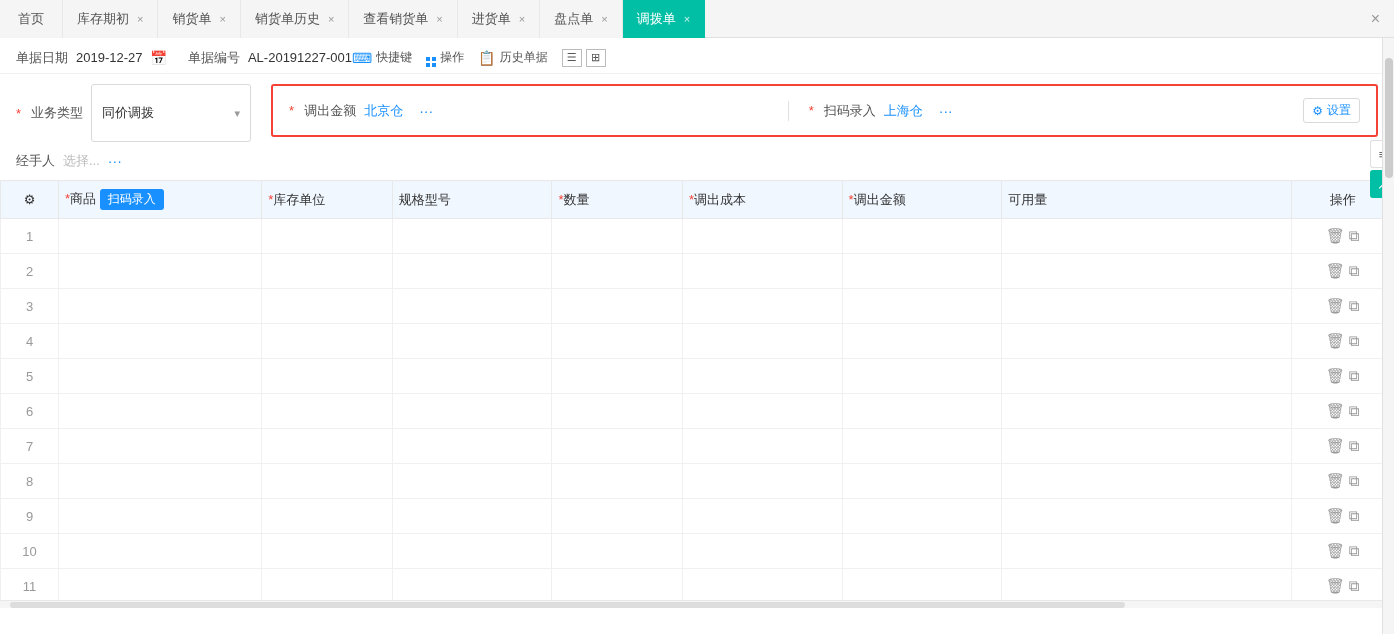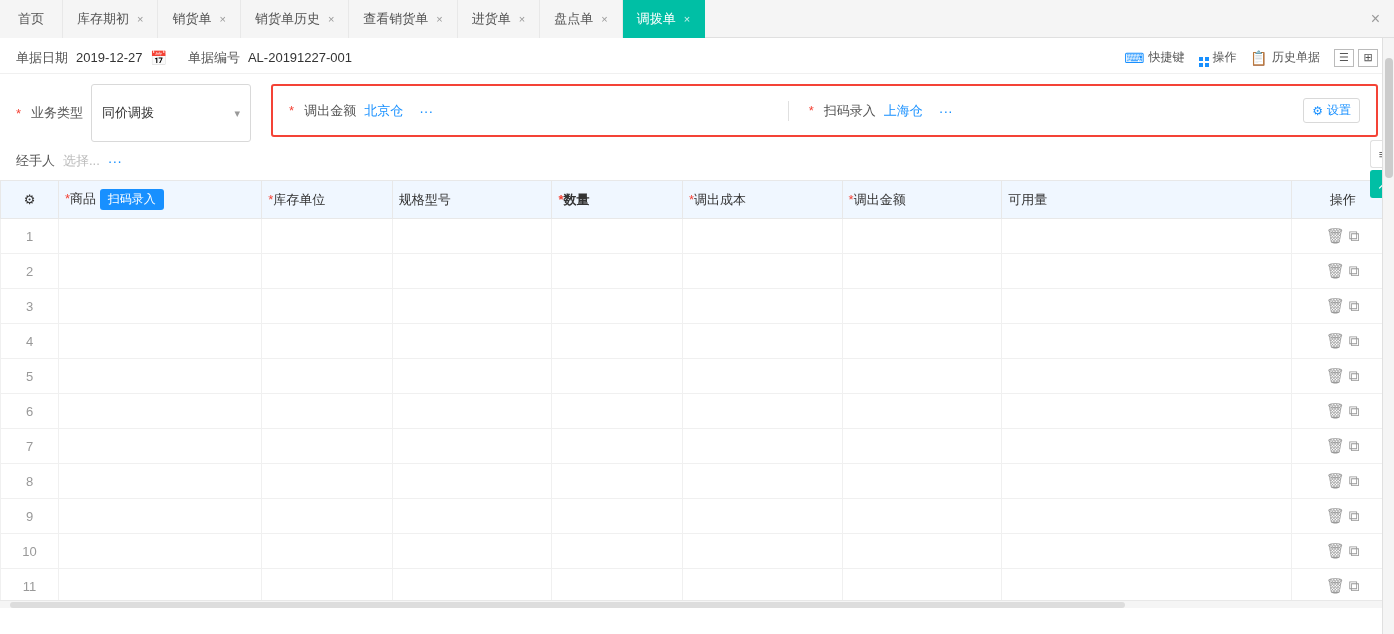--- a/index.html
+++ b/index.html
@@ -254,21 +254,20 @@
     .table-scroll-x::-webkit-scrollbar { height: 6px; width: 6px; }
     .table-scroll-x::-webkit-scrollbar-thumb { background: #ccc; border-radius: 3px; }
 
     .required {
       color: #f44336;
     }
 
     .top-section {
       display: flex;
       align-items: center;
-      justify-content: space-between;
       padding: 10px 16px 6px 16px;
       border-bottom: 1px solid #f0f0f0;
     }
     .top-left {
       display: flex;
       align-items: center;
       gap: 20px;
     }
     .top-right {
       display: flex;
@@ -431,21 +430,21 @@
           <span>⚙</span>
         </th>
         <th style="width:140px;">
           <span class="required">*</span>商品
           <span class="scan-btn">扫码录入</span>
         </th>
         <th style="width:90px;">
           <span class="required">*</span>库存单位
         </th>
         <th style="width:110px;">规格型号</th>
-        <th style="width:90px;font-weight:bold;">
+        <th style="width:90px;">
           <span class="required">*</span>数量
         </th>
         <th style="width:110px;">
           <span class="required">*</span>调出成本
         </th>
         <th style="width:110px;">
           <span class="required">*</span>调出金额
         </th>
         <th style="width:200px;">可用量</th>
         <th class="col-actions" style="width:70px;">操作</th>

